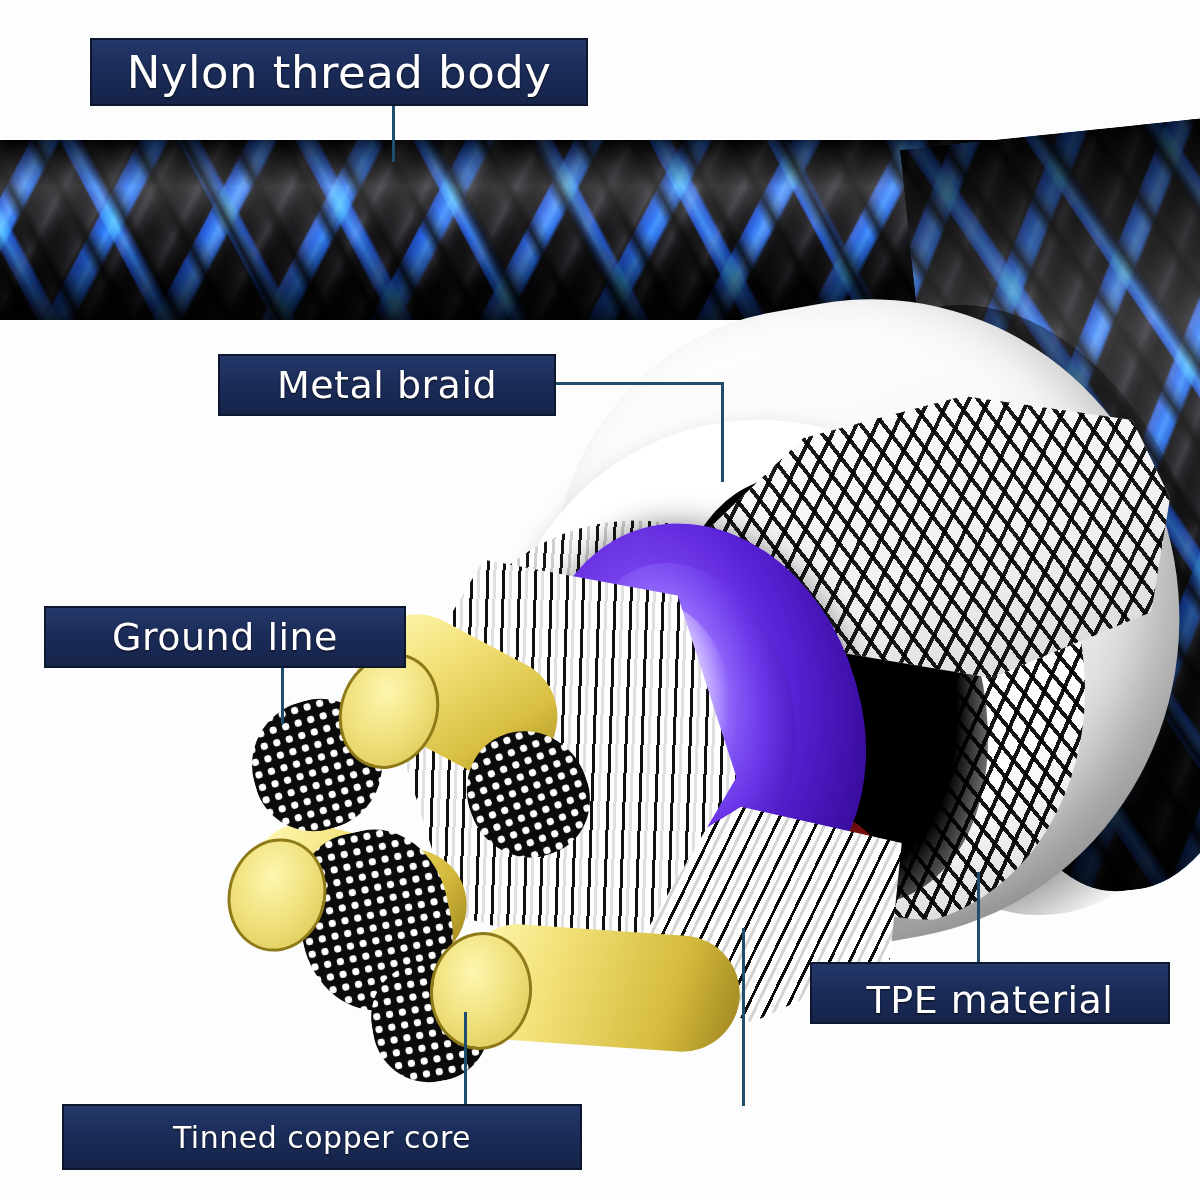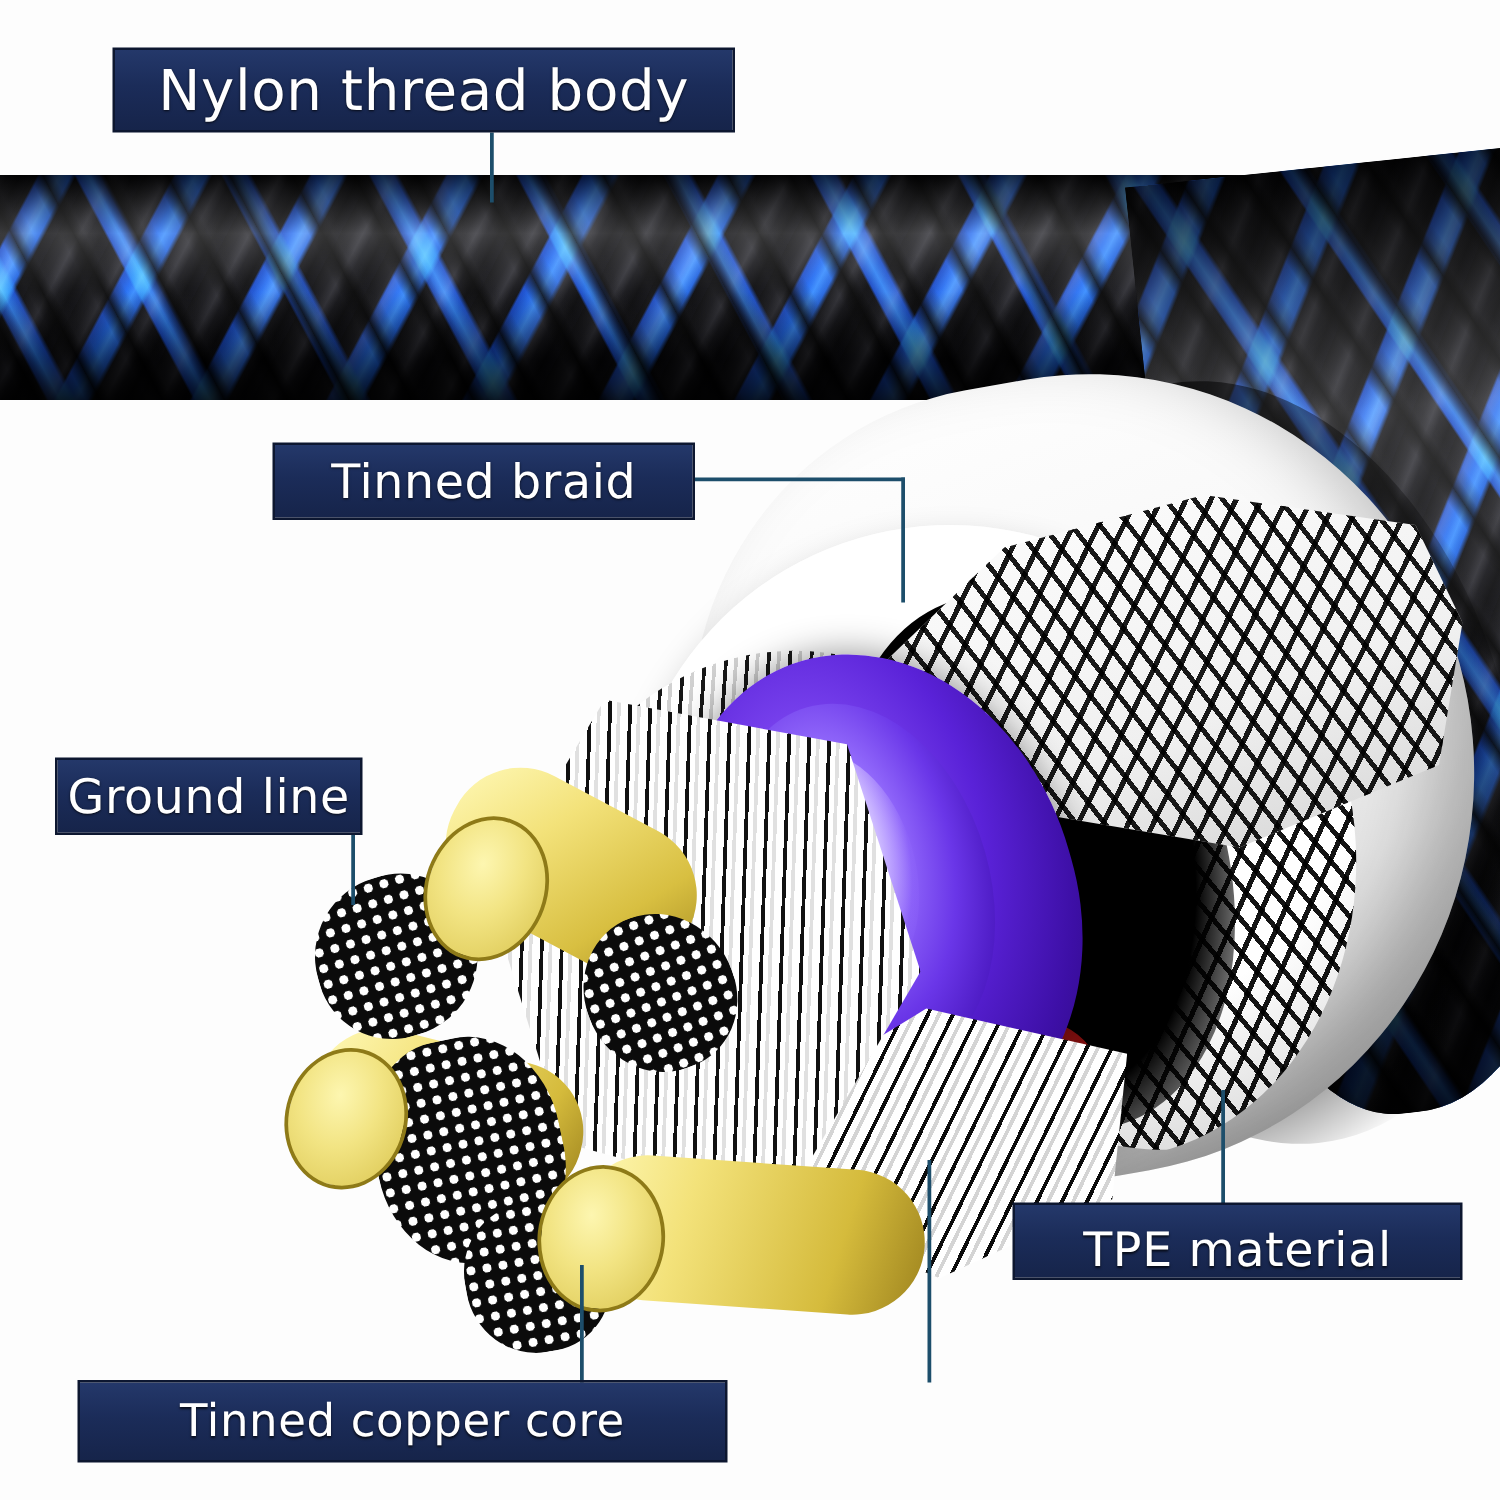--- a/index.html
+++ b/index.html
@@ -288,29 +288,29 @@
 
   <div class="leader leader-v" style="left:742px; top:928px; height:178px;"></div>
 
   <div class="leader leader-v" style="left:464px; top:1012px; height:94px;"></div>
 
   <div class="callout" style="left:62px; top:38px; width:498px; height:68px; font-size:45px;margin-left:28px;">
     <span>Nylon thread body</span>
   </div>
 
   <div class="callout" style="left:218px; top:354px; width:338px; height:62px; font-size:38px;">
-    <span>Tinned braid</span>
-  </div>
-
-  <div class="callout" style="left:44px; top:606px; width:246px; height:62px; font-size:38px;">
+    <span>Metal braid</span>
+  </div>
+
+  <div class="callout" style="left:44px; top:606px; width:362px; height:62px; font-size:38px;">
     <span>Ground line</span>
   </div>
 
   <div class="callout" style="left:810px; top:962px; width:360px; height:62px; font-size:38px;align-items:flex-end;">
     <span>TPE material</span>
   </div>
 
 
-  <div class="callout" style="left:62px; top:1104px; width:520px; height:66px; font-size:36px;">
+  <div class="callout" style="left:62px; top:1104px; width:520px; height:66px; font-size:30px;">
     <span>Tinned copper core</span>
   </div>
 
 </div>
 
 </body></html>

